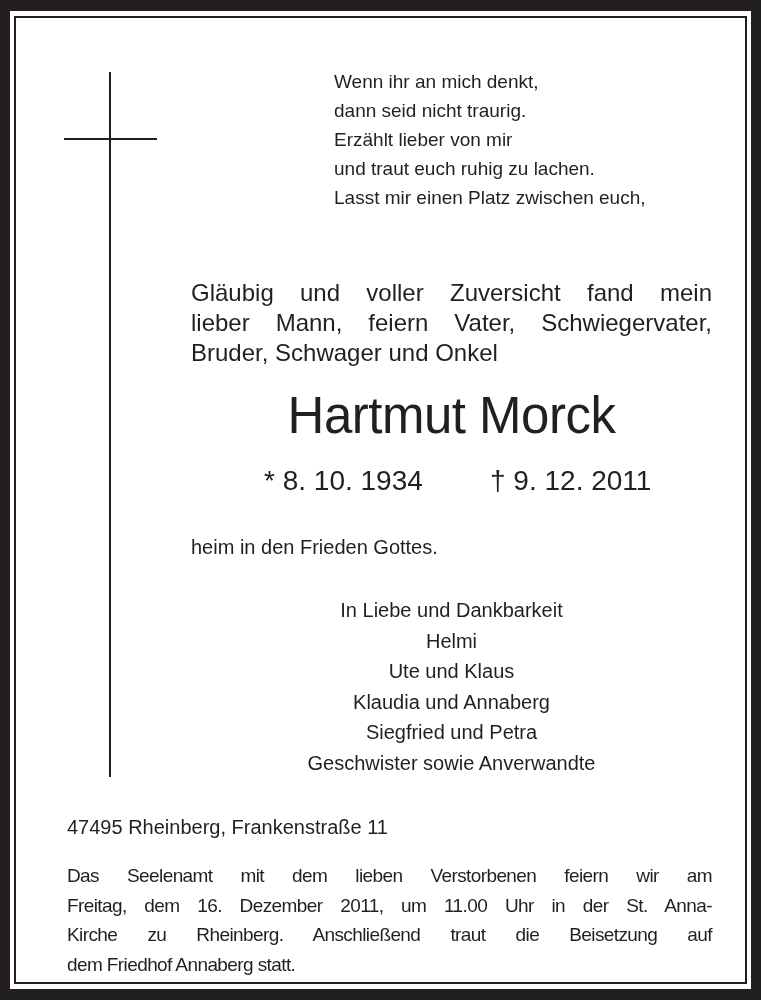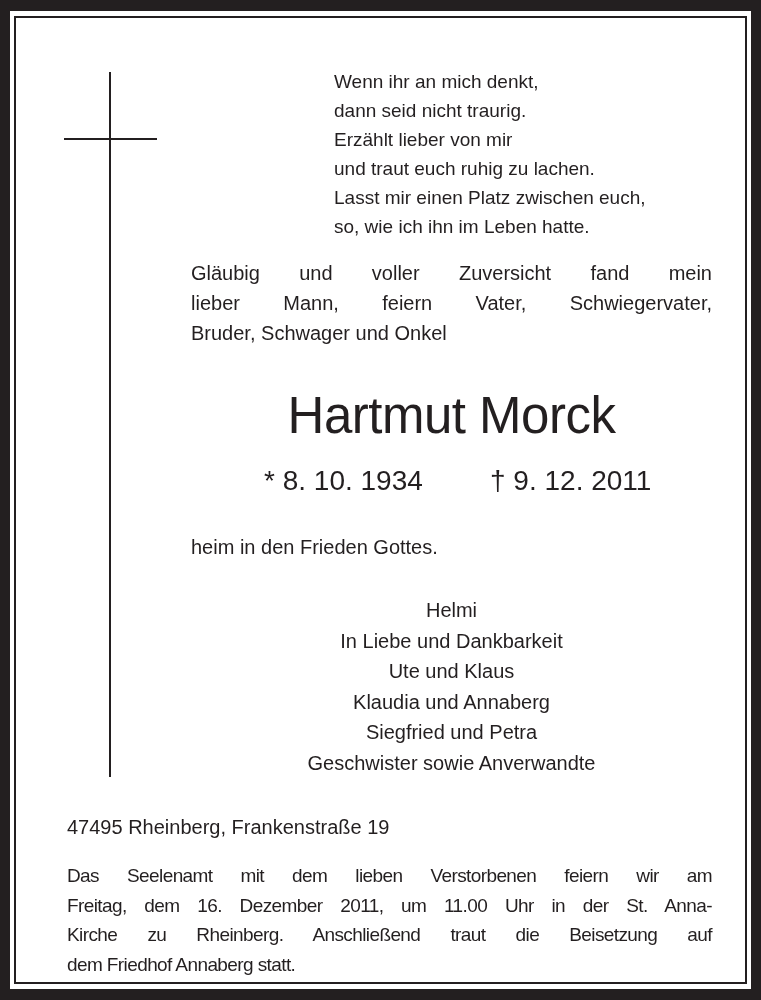--- a/index.html
+++ b/index.html
@@ -38,23 +38,23 @@
     }
     .poem {
       position: absolute;
       left: 324px; top: 56px;
       font-size: 19px;
       line-height: 29px;
       white-space: nowrap;
     }
     .intro {
       position: absolute;
-      left: 181px; top: 247px;
+      left: 181px; top: 267px;
       width: 521px;
-      font-size: 20px;
+      font-size: 24px;
       line-height: 30px;
       text-align: justify;
     }
     .intro .line { display: block; }
     .intro .just { text-align: justify; text-align-last: justify; }
     .name {
       position: absolute;
       left: 181px; width: 521px;
       top: 374px;
       font-size: 51px;
@@ -114,46 +114,45 @@
     <div class="cross-v"></div>
     <div class="cross-h"></div>
   </div>
 
   <div class="poem">
     <div>Wenn ihr an mich denkt,</div>
     <div>dann seid nicht traurig.</div>
     <div>Erzählt lieber von mir</div>
     <div>und traut euch ruhig zu lachen.</div>
     <div>Lasst mir einen Platz zwischen euch,</div>
-    <div>so, wie ich ihn im Leben hatte.</div>
   </div>
 
   <div class="intro">
     <span class="line just">Gläubig und voller Zuversicht fand mein</span>
     <span class="line just">lieber Mann, feiern Vater, Schwiegervater,</span>
     <span class="line">Bruder, Schwager und Onkel</span>
   </div>
 
   <div class="name">Hartmut Morck</div>
 
   <div class="dates birth">* 8. 10. 1934</div>
   <div class="dates death">† 9. 12. 2011</div>
 
   <div class="heim">heim in den Frieden Gottes.</div>
 
   <div class="signoff">
+    <div>In Liebe und Dankbarkeit</div>
     <div>Helmi</div>
-    <div>In Liebe und Dankbarkeit</div>
     <div>Ute und Klaus</div>
     <div>Klaudia und Annaberg</div>
     <div>Siegfried und Petra</div>
     <div>Geschwister sowie Anverwandte</div>
   </div>
 
-  <div class="address">47495 Rheinberg, Frankenstraße 19</div>
+  <div class="address">47495 Rheinberg, Frankenstraße 11</div>
 
   <div class="service">
     <span class="line">Das Seelenamt mit dem lieben Verstorbenen feiern wir am</span>
     <span class="line">Freitag, dem 16. Dezember 2011, um 11.00 Uhr in der St. Anna-</span>
     <span class="line">Kirche zu Rheinberg. Anschließend traut die Beisetzung auf</span>
     <span class="line last">dem Friedhof Annaberg statt.</span>
   </div>
 </div>
 
 </body></html>

